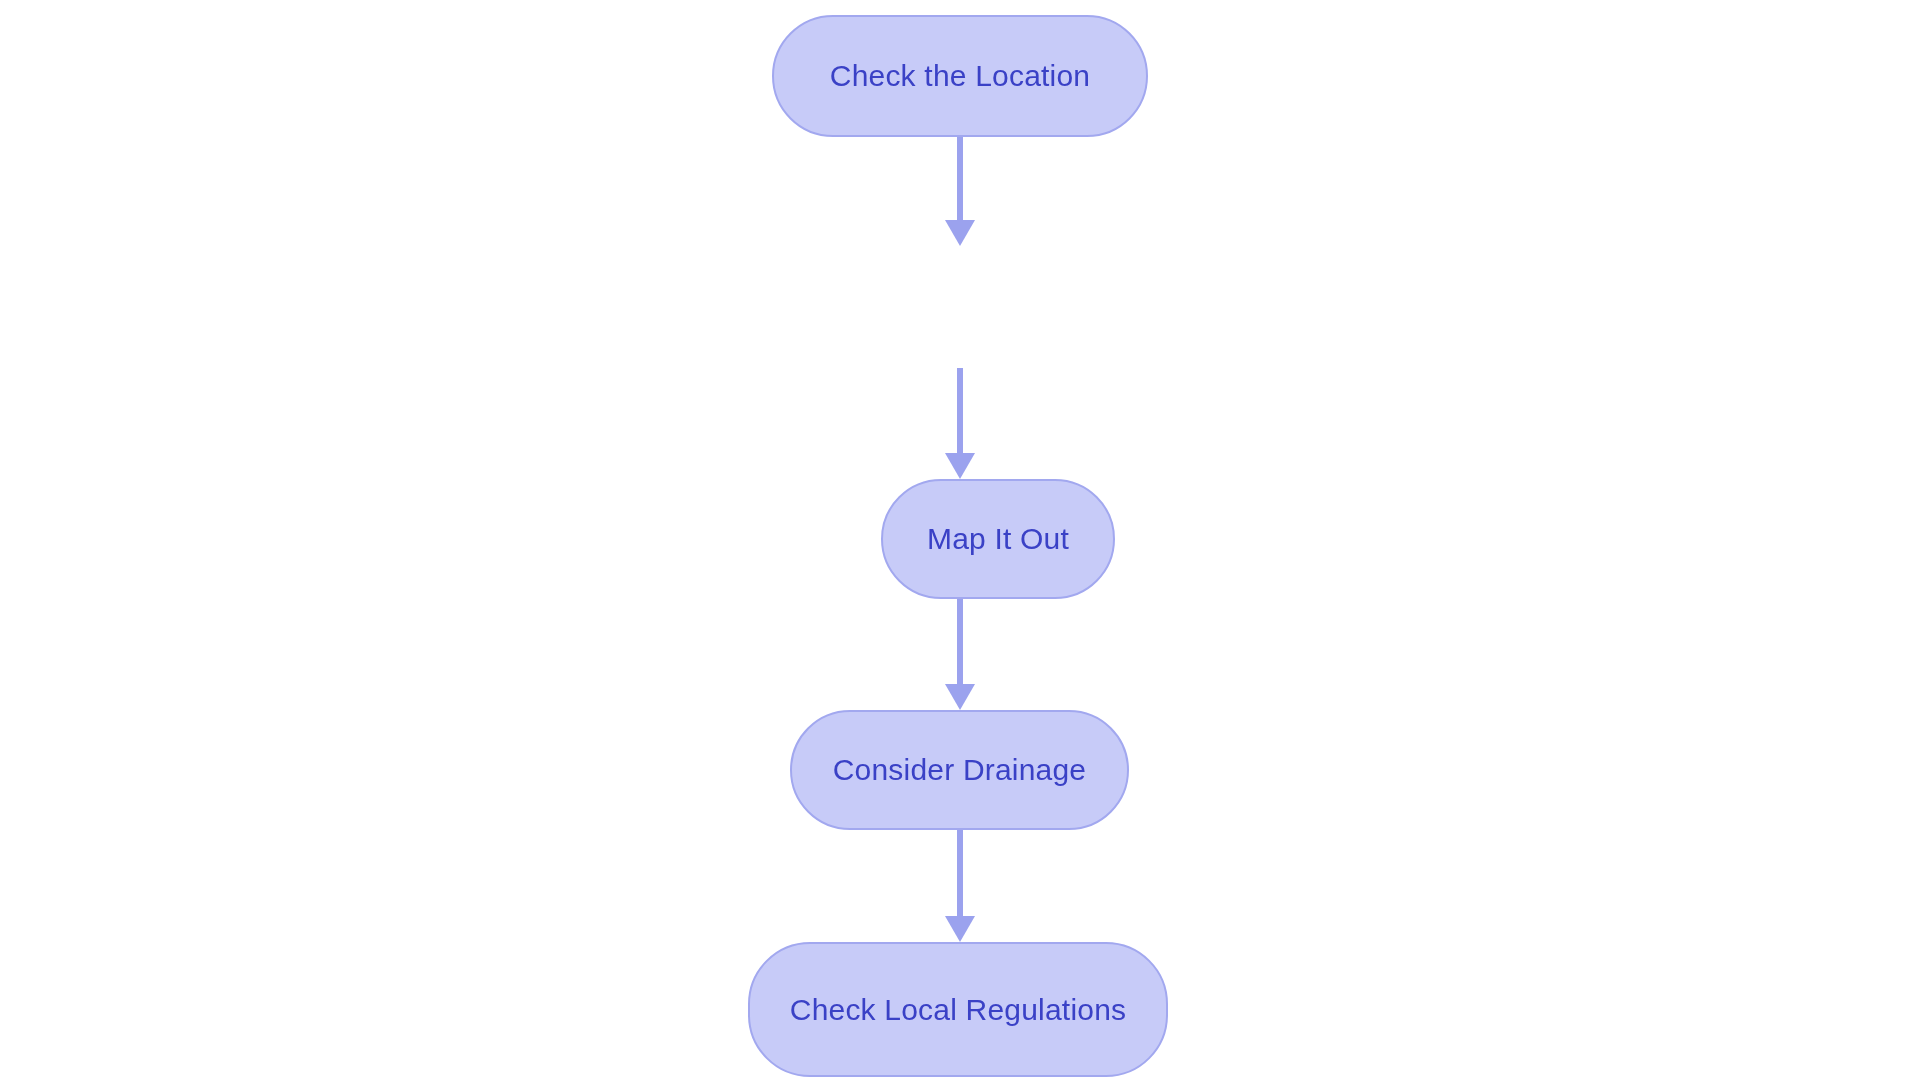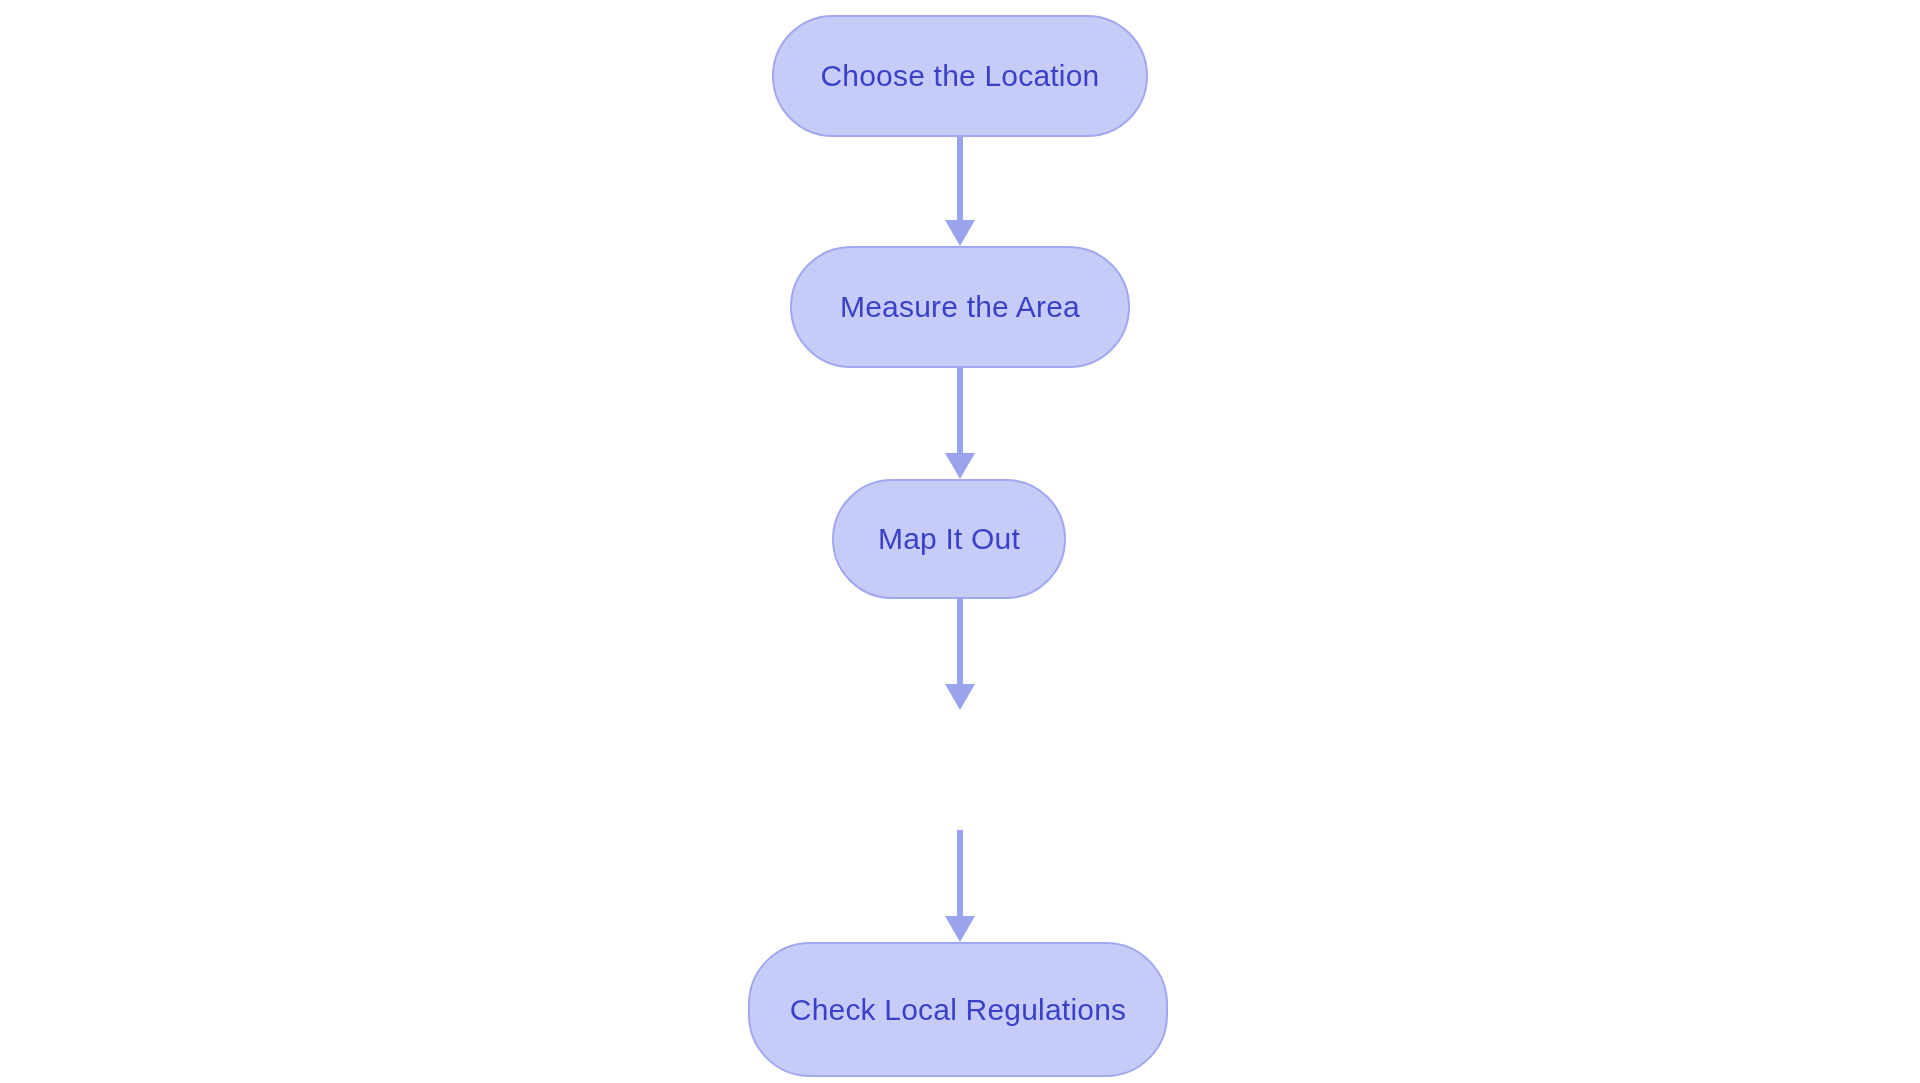--- a/index.html
+++ b/index.html
@@ -31,21 +31,21 @@
     background: var(--node-fill, #c7cbf8);
     border: 2px solid var(--node-border, #a2a8ef);
     border-radius: 62px;
     color: var(--node-text, #3a41c6);
     font-size: 30px;
     letter-spacing: 0.2px;
     white-space: nowrap;
   }
   .n1 { left: 772px; top: 15px;  width: 376px; height: 122px; }
   .n2 { left: 790px; top: 246px; width: 340px; height: 122px; }
-  .n3 { left: 832px; top: 479px; width: 234px; height: 120px; }
+  .n3 { left: 881px; top: 479px; width: 234px; height: 120px; }
   .n4 { left: 790px; top: 710px; width: 339px; height: 120px; }
   .n5 { left: 748px; top: 942px; width: 420px; height: 135px; }
   .arrow {
     position: absolute;
     left: 945px;           
     width: 30px;
     display: flex;
     flex-direction: column;
     align-items: center;
   }
@@ -65,46 +65,46 @@
     border-right: 15px solid transparent;
     border-top: 26px solid var(--arrow, #9ba2ee);
   }
 </style>
 </head>
 <body>
 
 <div class="canvas">
 
   <div class="node n1">
-    <span>Choose the Location</span>
+    <span>Check the Location</span>
   </div>
 
   <div class="arrow a1">
     <div class="line"></div>
     <div class="head"></div>
   </div>
 
-  <div class="node n2">
-    <span>Measure the Area</span>
-  </div>
 
   <div class="arrow a2">
     <div class="line"></div>
     <div class="head"></div>
   </div>
 
   <div class="node n3">
     <span>Map It Out</span>
   </div>
 
   <div class="arrow a3">
     <div class="line"></div>
     <div class="head"></div>
   </div>
 
+  <div class="node n4">
+    <span>Consider Drainage</span>
+  </div>
 
   <div class="arrow a4">
     <div class="line"></div>
     <div class="head"></div>
   </div>
 
   <div class="node n5">
     <span>Check Local Regulations</span>
   </div>
 

